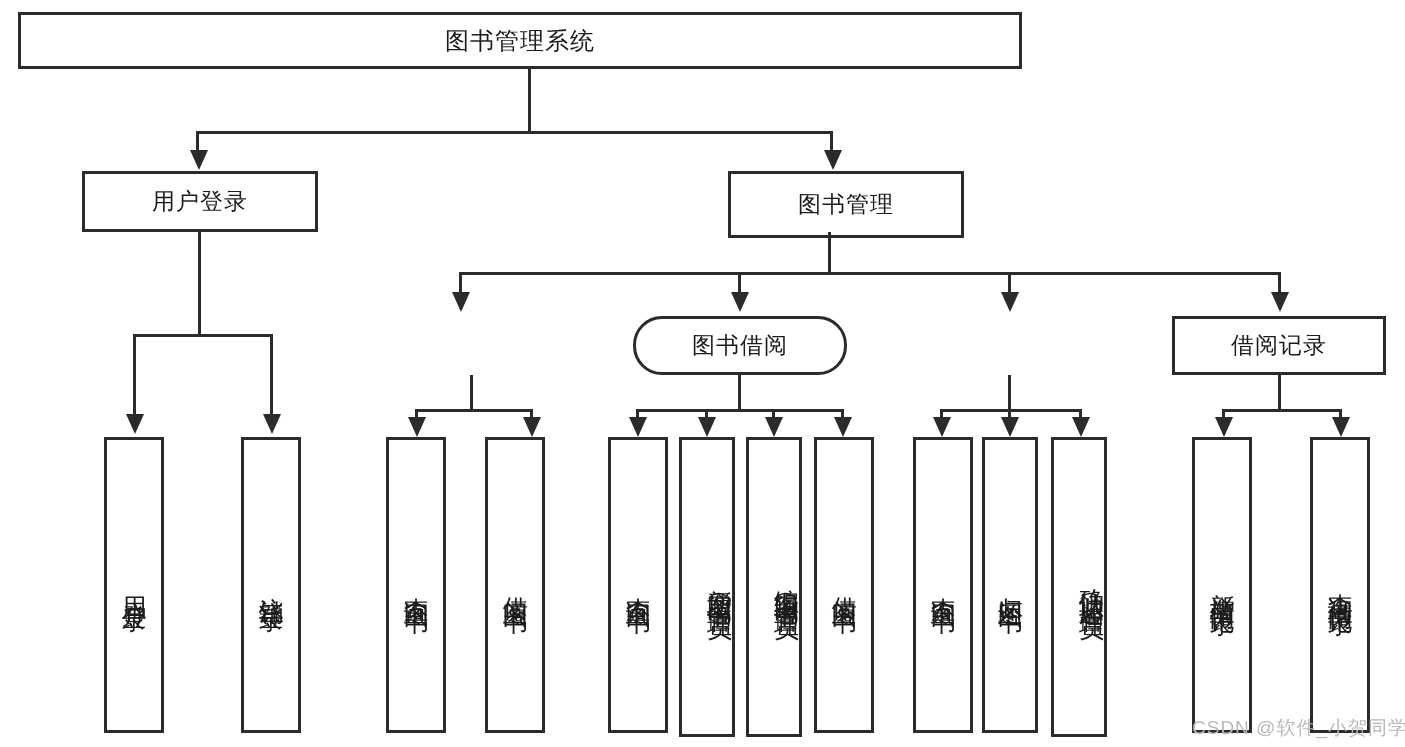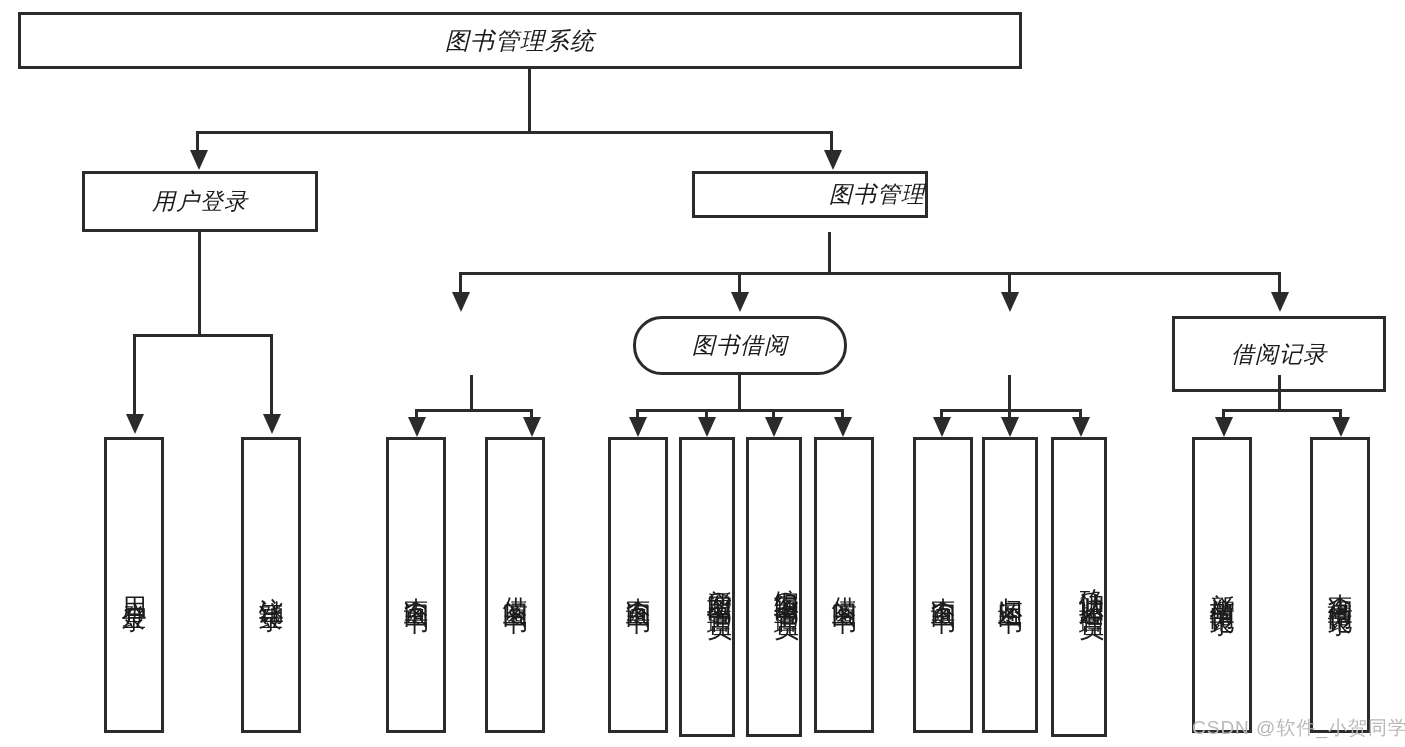--- a/index.html
+++ b/index.html
@@ -19,21 +19,20 @@
     border:3px solid #2b2b2b;
     display:flex;
     align-items:center;
     justify-content:center;
     color:#1b1b1b;
   }
   .node.h{            
     font-size:23px;
     letter-spacing:1px;
     white-space:nowrap;
-    font-style:italic;
   }
   .node.root{ font-size:24px; }
   .node.v{            
     writing-mode:vertical-rl;
     text-orientation:upright;
     font-size:25px;
     line-height:1.02;
     letter-spacing:4px;
     padding:4px 0;
     white-space:nowrap;
@@ -78,21 +77,21 @@
 
   <div class="ln v" style="left:196px;top:131px;width:3px;height:24px;"></div>
   <div class="arrow" style="left:190px;top:150px;"></div>
   <div class="ln v" style="left:830px;top:131px;width:3px;height:24px;"></div>
   <div class="arrow" style="left:824px;top:150px;"></div>
 
   <div class="node h" style="left:82px;top:171px;width:236px;height:61px;">
     <span>用户登录</span>
   </div>
 
-  <div class="node h" style="left:692px;top:171px;width:236px;height:47px;justify-content:flex-end;">
+  <div class="node h" style="left:728px;top:171px;width:236px;height:67px;">
     <span>图书管理</span>
   </div>
 
   <div class="ln v" style="left:198px;top:232px;width:3px;height:103px;"></div>
   <div class="ln h" style="left:133px;top:334px;width:140px;height:3px;"></div>
   <div class="ln v" style="left:133px;top:334px;width:3px;height:82px;"></div>
   <div class="arrow" style="left:126px;top:414px;"></div>
   <div class="ln v" style="left:270px;top:334px;width:3px;height:82px;"></div>
   <div class="arrow" style="left:263px;top:414px;"></div>
 
@@ -110,21 +109,21 @@
 
   <div class="ln v" style="left:1278px;top:272px;width:3px;height:22px;"></div>
   <div class="arrow" style="left:1271px;top:292px;"></div>
 
 
   <div class="node h" style="left:633px;top:316px;width:214px;height:59px;border-radius:29px;">
     <span>图书借阅</span>
   </div>
 
 
-  <div class="node h" style="left:1172px;top:316px;width:214px;height:76px;">
+  <div class="node h" style="left:1172px;top:316px;width:214px;height:59px;">
     <span>借阅记录</span>
   </div>
 
   <div class="ln v" style="left:470px;top:375px;width:3px;height:36px;"></div>
   <div class="ln h" style="left:415px;top:409px;width:118px;height:3px;"></div>
   <div class="ln v" style="left:415px;top:409px;width:3px;height:12px;"></div>
   <div class="arrow" style="left:408px;top:417px;"></div>
   <div class="ln v" style="left:530px;top:409px;width:3px;height:12px;"></div>
   <div class="arrow" style="left:523px;top:417px;"></div>
 

